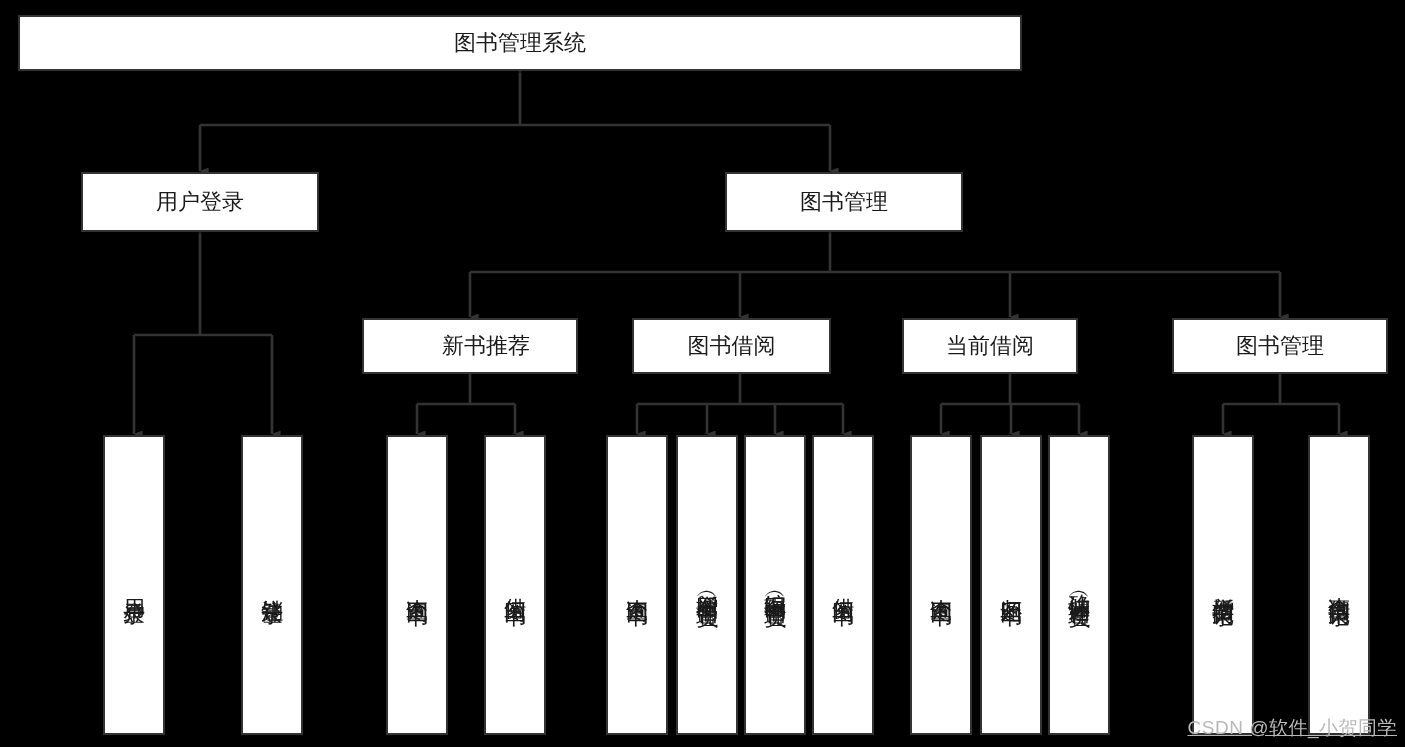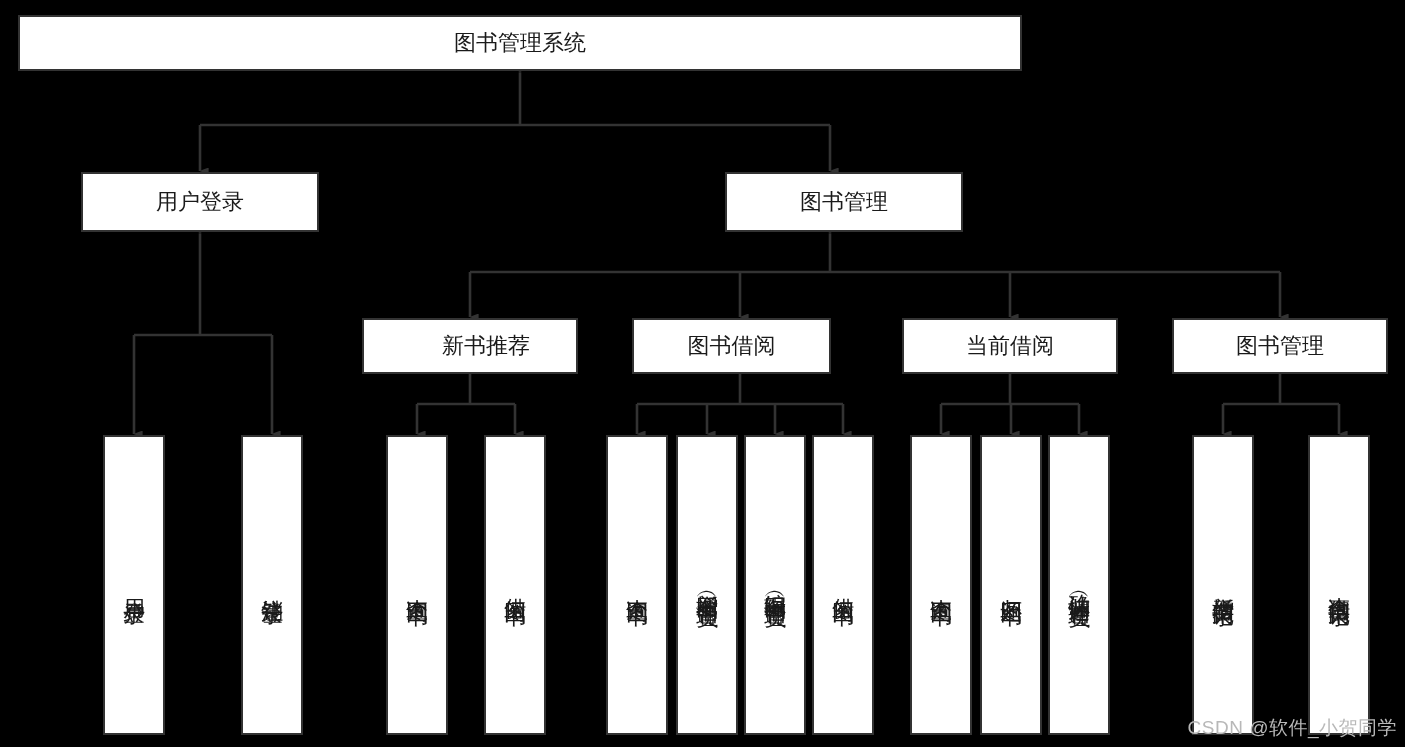--- a/index.html
+++ b/index.html
@@ -27,21 +27,21 @@
   }
   .leaf-box{
     position:absolute;box-sizing:border-box;background:#fff;
     border:2px solid #333333;box-shadow:2px 2px 0 rgba(0,0,0,0.30);
     display:flex;align-items:center;justify-content:center;
     padding:4px 0;
   }
   #watermark{
     position:absolute;right:8px;bottom:6px;
     font-size:19px;color:#b8b8b8;white-space:nowrap;
-    letter-spacing:0.5px;pointer-events:none;
+    letter-spacing:0.5px;pointer-events:none;text-decoration:underline;
   }
 </style>
 </head>
 <body>
 
 <div id="diagram-root">
 
   <svg id="diagram-svg" viewBox="0 0 1405 747" xmlns="http://www.w3.org/2000/svg">
     <defs>
       <marker id="arrowhead" markerWidth="7" markerHeight="9" refX="3.5" refY="8.6" orient="auto" markerUnits="userSpaceOnUse">
@@ -95,21 +95,21 @@
   <div class="node-box shadowed" id="box-book-manage" style="left: 711px; top: 172px; width: 238px; height: 60px; margin-left: 14px;">
     <span class="node-label h-label">图书管理</span>
   </div>
 
   <div class="node-box" id="box-new-book-rec" style="left: 362px; top: 318px; width: 216px; height: 56px; padding-left: 32px;">
     <span class="node-label h-label">新书推荐</span>
   </div>
   <div class="node-box" id="box-book-borrow" style="left: 632px; top: 318px; width: 199px; height: 56px;">
     <span class="node-label h-label">图书借阅</span>
   </div>
-  <div class="node-box" id="box-current-borrow" style="left: 902px; top: 318px; width: 216px; height: 56px;">
+  <div class="node-box" id="box-current-borrow" style="left: 902px; top: 318px; width: 176px; height: 56px;">
     <span class="node-label h-label">当前借阅</span>
   </div>
   <div class="node-box" id="box-borrow-record" style="left: 1172px; top: 318px; width: 216px; height: 56px;">
     <span class="node-label h-label">图书管理</span>
   </div>
 
   <div class="leaf-box" id="box-leaf-user-login" style="left: 103px; top: 435px; width: 62px; height: 300px;">
     <span class="node-label v-label">用户登录</span>
   </div>
   <div class="leaf-box" id="box-leaf-user-logout" style="left: 241px; top: 435px; width: 62px; height: 300px;">

